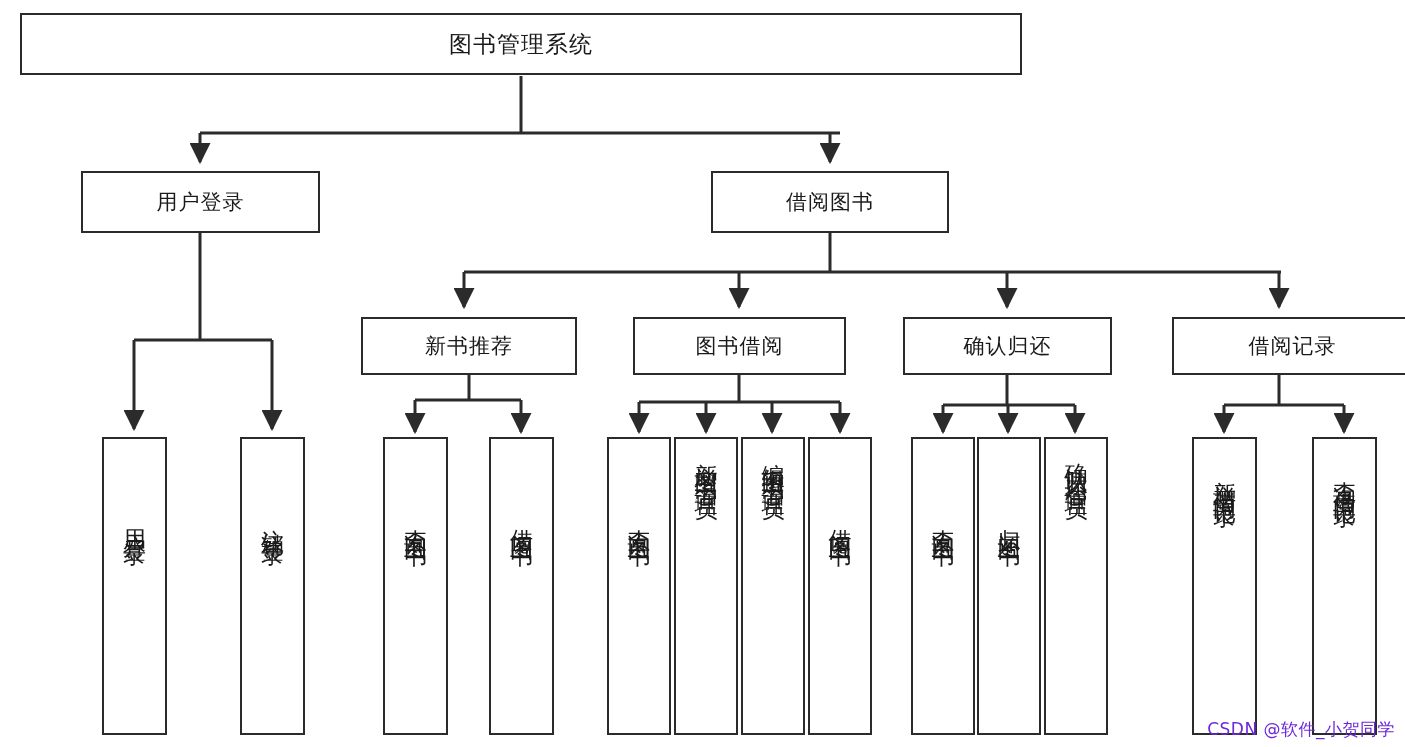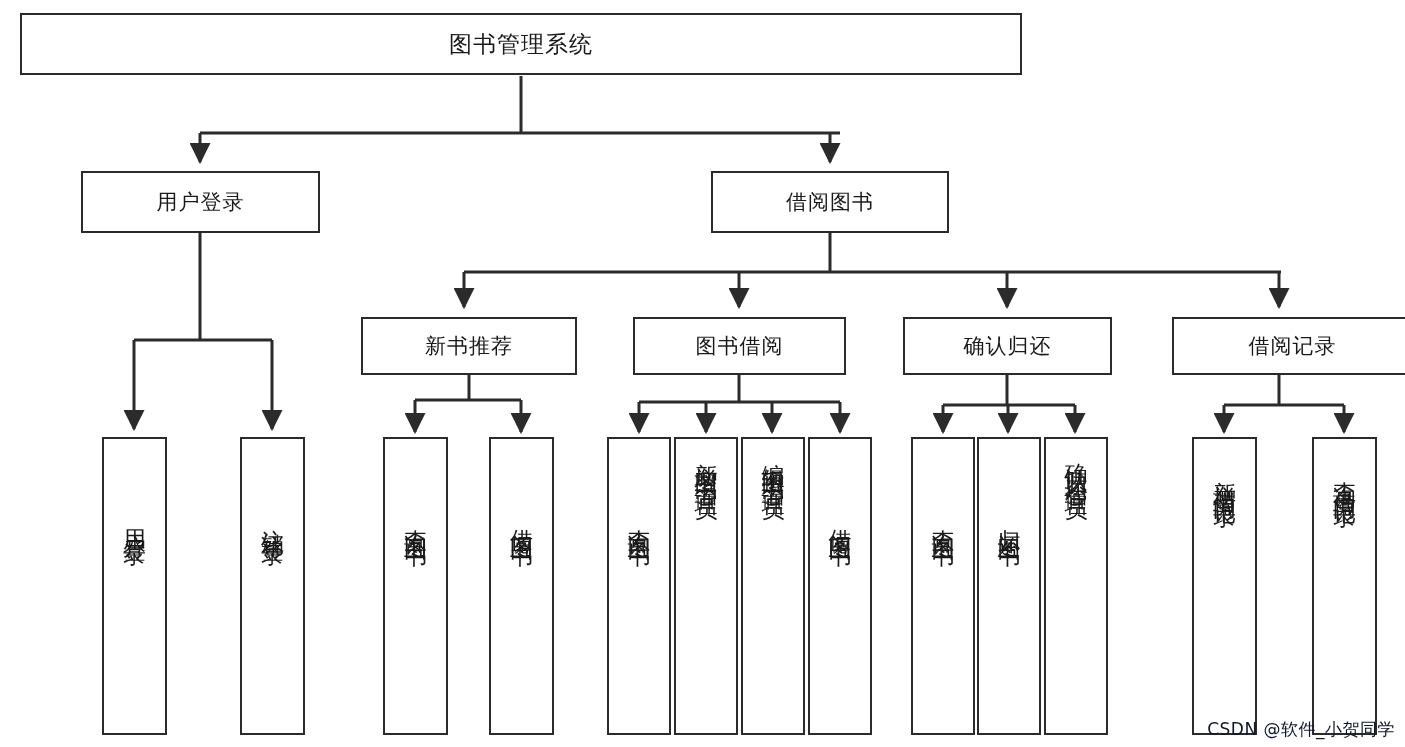--- a/index.html
+++ b/index.html
@@ -54,21 +54,21 @@
     white-space: nowrap;
   }
   .node.root {
     font-size: 23px;
   }
   .watermark {
     position: absolute;
     right: 10px;
     bottom: 6px;
     font-size: 17px;
-    color: #0f172a;
+    color: #6d28d9;
     white-space: nowrap;
     letter-spacing: 0.5px;
   }
 </style>
 </head>
 <body>
 
 <div id="canvas">
 
   <svg id="wires" viewBox="0 0 1405 747">

